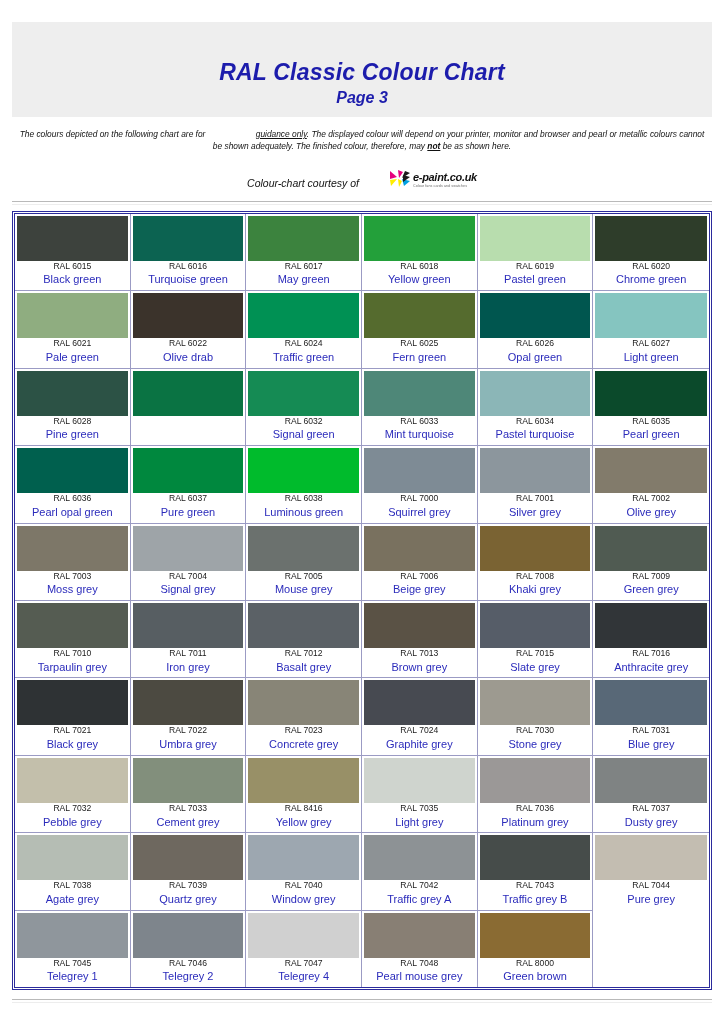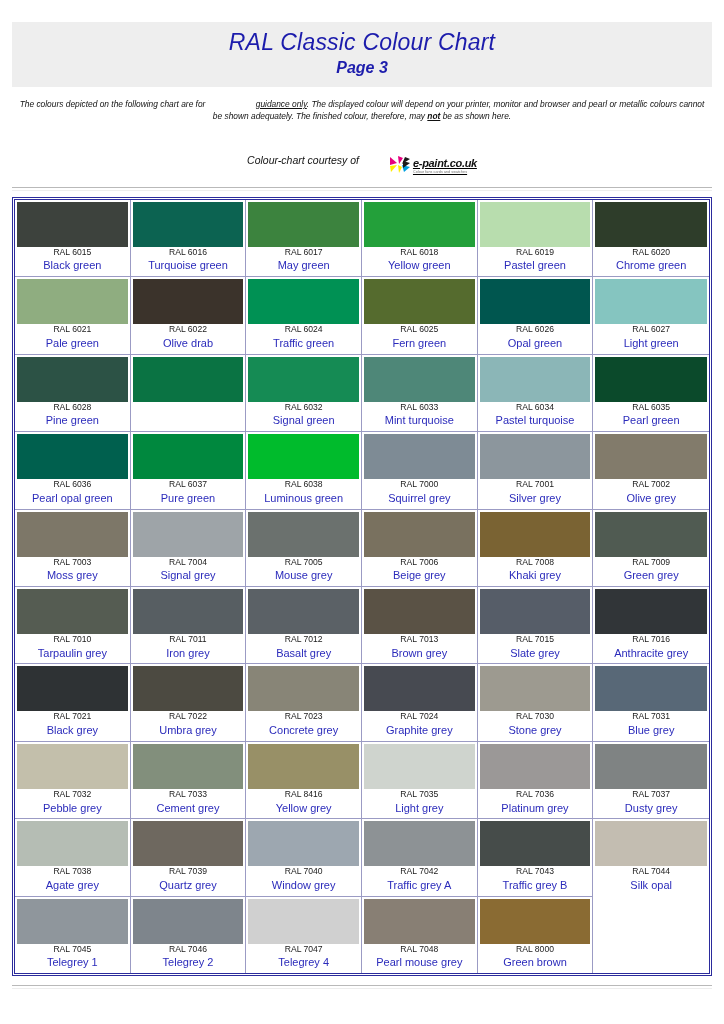--- a/index.html
+++ b/index.html
@@ -17,25 +17,26 @@
 
   
   .title-band {
     margin: 22px 12px 0 12px;
     background: #eeeeee;
     padding: 8px 0 10px 0;
     text-align: center;
   }
   .title-main {
     font-size: 23px;
-    font-weight: normal;
+    font-weight: bold;
     font-style: italic;
     color: #1c1cac;
     letter-spacing: 0.2px;
     line-height: 1.1;
+    margin-top: 30px;
   }
   .title-sub {
     font-size: 16px;
     font-weight: bold;
     font-style: italic;
     color: #1c1cac;
     margin-top: 4px;
     line-height: 1.1;
   }
 
@@ -46,36 +47,35 @@
     font-style: italic;
     color: #111111;
     text-align: center;
     line-height: 1.45;
   }
   .disclaimer u { text-decoration: underline; padding-left: 48px; }
   .disclaimer b { font-weight: bold; text-decoration: underline; }
 
   
   .courtesy {
-    margin-top: 32px;
+    margin-top: 16px;
     display: flex;
-    align-items: flex-start;
+    align-items: flex-end;
     justify-content: center;
     gap: 30px;
   }
   .courtesy-text {
     font-size: 10.5px;
     font-style: italic;
     color: #111111;
   }
   .logo {
     display: flex;
     align-items: center;
     gap: 2px;
-    text-decoration: underline;
   }
   .logo-mark {
     width: 22px;
     height: 20px;
     position: relative;
     flex: none;
   }
   .logo-words { line-height: 1; }
   .logo-name {
     font-size: 11px;
@@ -599,21 +599,21 @@
     <div class="caption">
       <div class="ral-code">RAL 7043</div>
       <div class="ral-name">Traffic grey B</div>
     </div>
   </div>
 
   <div class="cell">
     <div class="swatch" style="background: rgb(195, 189, 177);"></div>
     <div class="caption">
       <div class="ral-code">RAL 7044</div>
-      <div class="ral-name">Silk opal</div>
+      <div class="ral-name">Pure grey</div>
     </div>
   </div>
 
   <div class="cell">
     <div class="swatch" style="background: rgb(143, 150, 156);"></div>
     <div class="caption">
       <div class="ral-code">RAL 7045</div>
       <div class="ral-name">Telegrey 1</div>
     </div>
   </div>

